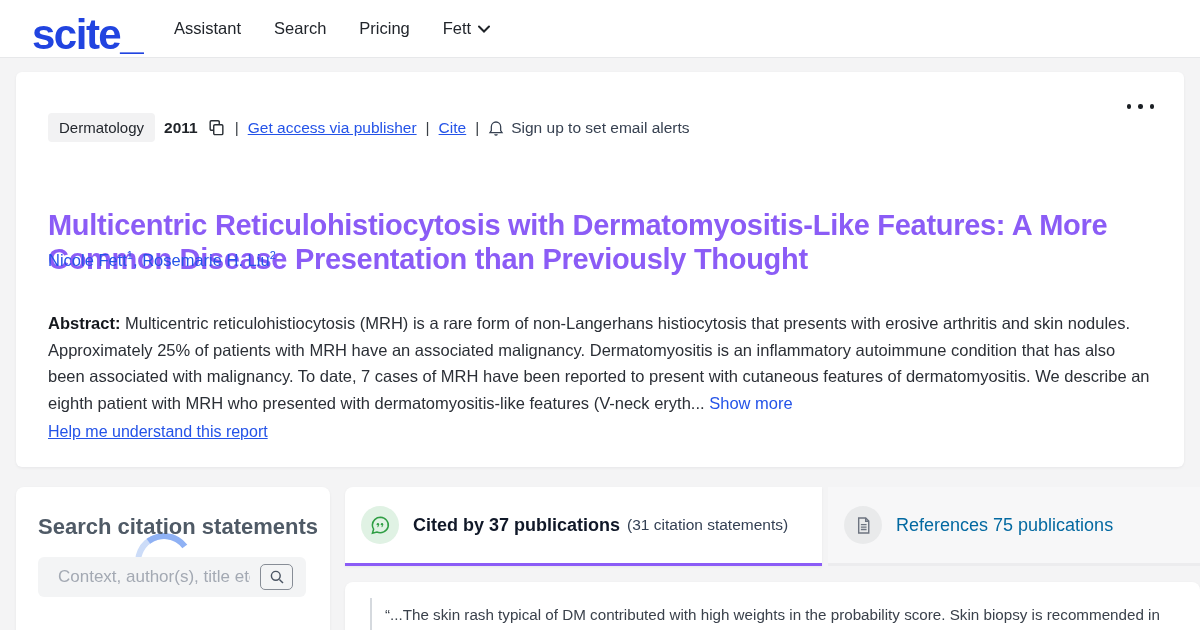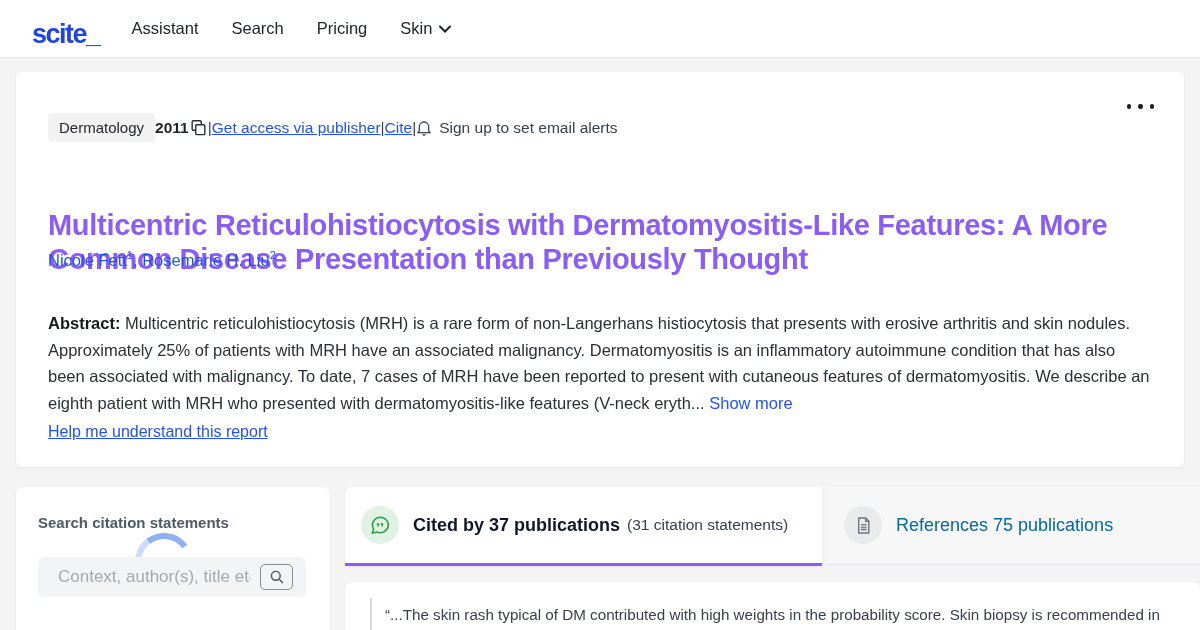--- a/index.html
+++ b/index.html
@@ -3,29 +3,29 @@
 <meta charset="utf-8">
 <style>
   * { margin:0; padding:0; box-sizing:border-box; }
   html,body { width:1200px; height:630px; overflow:hidden; }
   body { background:#f4f4f5; font-family:"Liberation Sans", sans-serif; position:relative; }
   a { text-decoration:none; }
 
   
   .header { position:absolute; left:0; top:0; width:1200px; height:58px; background:#fff;
             border-bottom:1px solid #e7e8ea; display:flex; align-items:center; }
-  .logo { margin-left:32px; font-size:27px; font-weight:800; letter-spacing:-1.5px; color:#2144e0; cursor:pointer;margin-top:12px; }
+  .logo { margin-left:32px; font-size:42px; font-weight:800; letter-spacing:-1.5px; color:#2144e0; cursor:pointer;margin-top:12px; }
   .nav { display:flex; margin-left:32px; gap:33px; align-items:center; }
   .nav-item { font-size:16.5px; color:#21252b; cursor:pointer; display:flex; align-items:center; gap:7px; }
 
   
   .card { background:#fff; border-radius:6px; box-shadow:0 1px 3px rgba(16,24,40,.06); position:absolute; }
   .paper-card { left:16px; top:72px; width:1168px; height:395px; }
 
-  .meta-row { position:absolute; left:32px; top:41px; display:flex; align-items:center; gap:0;
+  .meta-row { position:absolute; left:32px; top:41px; display:flex; align-items:center; gap:9px;
               font-size:15.5px; color:#1f2328; white-space:nowrap; }
   .badge { background:#f2f2f3; border-radius:4px; padding:6px 11px; font-size:15px; color:#24282e; }
   .year { font-weight:700; }
   .divider { color:#3a3f45; }
   .blue-link { color:#2453e8; text-decoration:underline; cursor:pointer; }
   .alerts { color:#374151; display:flex; align-items:center; gap:7px; cursor:pointer; }
   .dots { position:absolute; right:30px; top:32px; display:flex; gap:7px; cursor:pointer; }
   .dots i { width:4.5px; height:4.5px; border-radius:50%; background:#1b1f24; display:block; }
 
   .title { position:absolute; left:32px; top:88px; width:1122px; font-size:29px; line-height:34px;
@@ -36,21 +36,21 @@
   .abstract { position:absolute; left:32px; top:222px; width:1106px; font-size:16.5px; line-height:26.5px; color:#2b2f36;margin-top:16px; }
   .abstract b { color:#15181d; }
   .show-more { color:#2453e8; cursor:pointer; }
   .help-link { position:absolute; left:32px; top:351px; font-size:16px; color:#2453e8; text-decoration:underline; cursor:pointer; }
 
   
   .search-card { left:16px; top:487px; width:314px; height:200px; border-radius:8px; overflow:hidden; }
   .spinner, .spinner2 { position:absolute; left:119px; top:46px; width:58px; height:58px; border-radius:50%; }
   .spinner  { border:6px solid #ccdcf8; border-right-color:transparent; transform:rotate(-20deg); }
   .spinner2 { border:6px solid transparent; border-top-color:#8fb1f4; transform:rotate(8deg); }
-  .search-heading { position:absolute; left:22px; top:27px; font-size:15px; font-weight:700; color:#4f5a66; }
+  .search-heading { position:absolute; left:22px; top:27px; font-size:22px; font-weight:700; color:#4f5a66; }
   .search-box { position:absolute; left:22px; top:70px; width:268px; height:40px; background:#f3f4f5; border-radius:6px; }
   .search-box input { position:absolute; left:0; top:0; width:100%; height:100%; background:transparent; border:none; outline:none;
                       font-family:"Liberation Sans", sans-serif; font-size:17px; color:#24282e; padding:0 56px 0 20px; }
   .search-box input::placeholder { color:#a3a9b3; }
   .search-btn { position:absolute; right:13px; top:7px; width:33px; height:26px; border:1.5px solid #878d96; border-radius:5px;
                 background:transparent; display:flex; align-items:center; justify-content:center; cursor:pointer; }
 
   
   .tab { position:absolute; display:flex; align-items:center; cursor:pointer; }
   .tab-cited { left:345px; top:487px; width:477px; height:79px; background:#fff;
@@ -81,21 +81,21 @@
     <div class="nav-item">
       <span>Assistant</span>
     </div>
     <div class="nav-item">
       <span>Search</span>
     </div>
     <div class="nav-item">
       <span>Pricing</span>
     </div>
     <div class="nav-item">
-      <span>Skin</span>
+      <span>Fett</span>
       <span>
         <svg width="12" height="8" viewBox="0 0 12 8">
             <path d="M1 1.5l5 5 5-5" stroke="#1f2328" stroke-width="2" fill="none" stroke-linecap="round"></path>
           </svg>
       </span>
     </div>
   </div>
 </div>
 
 <div class="card paper-card">

